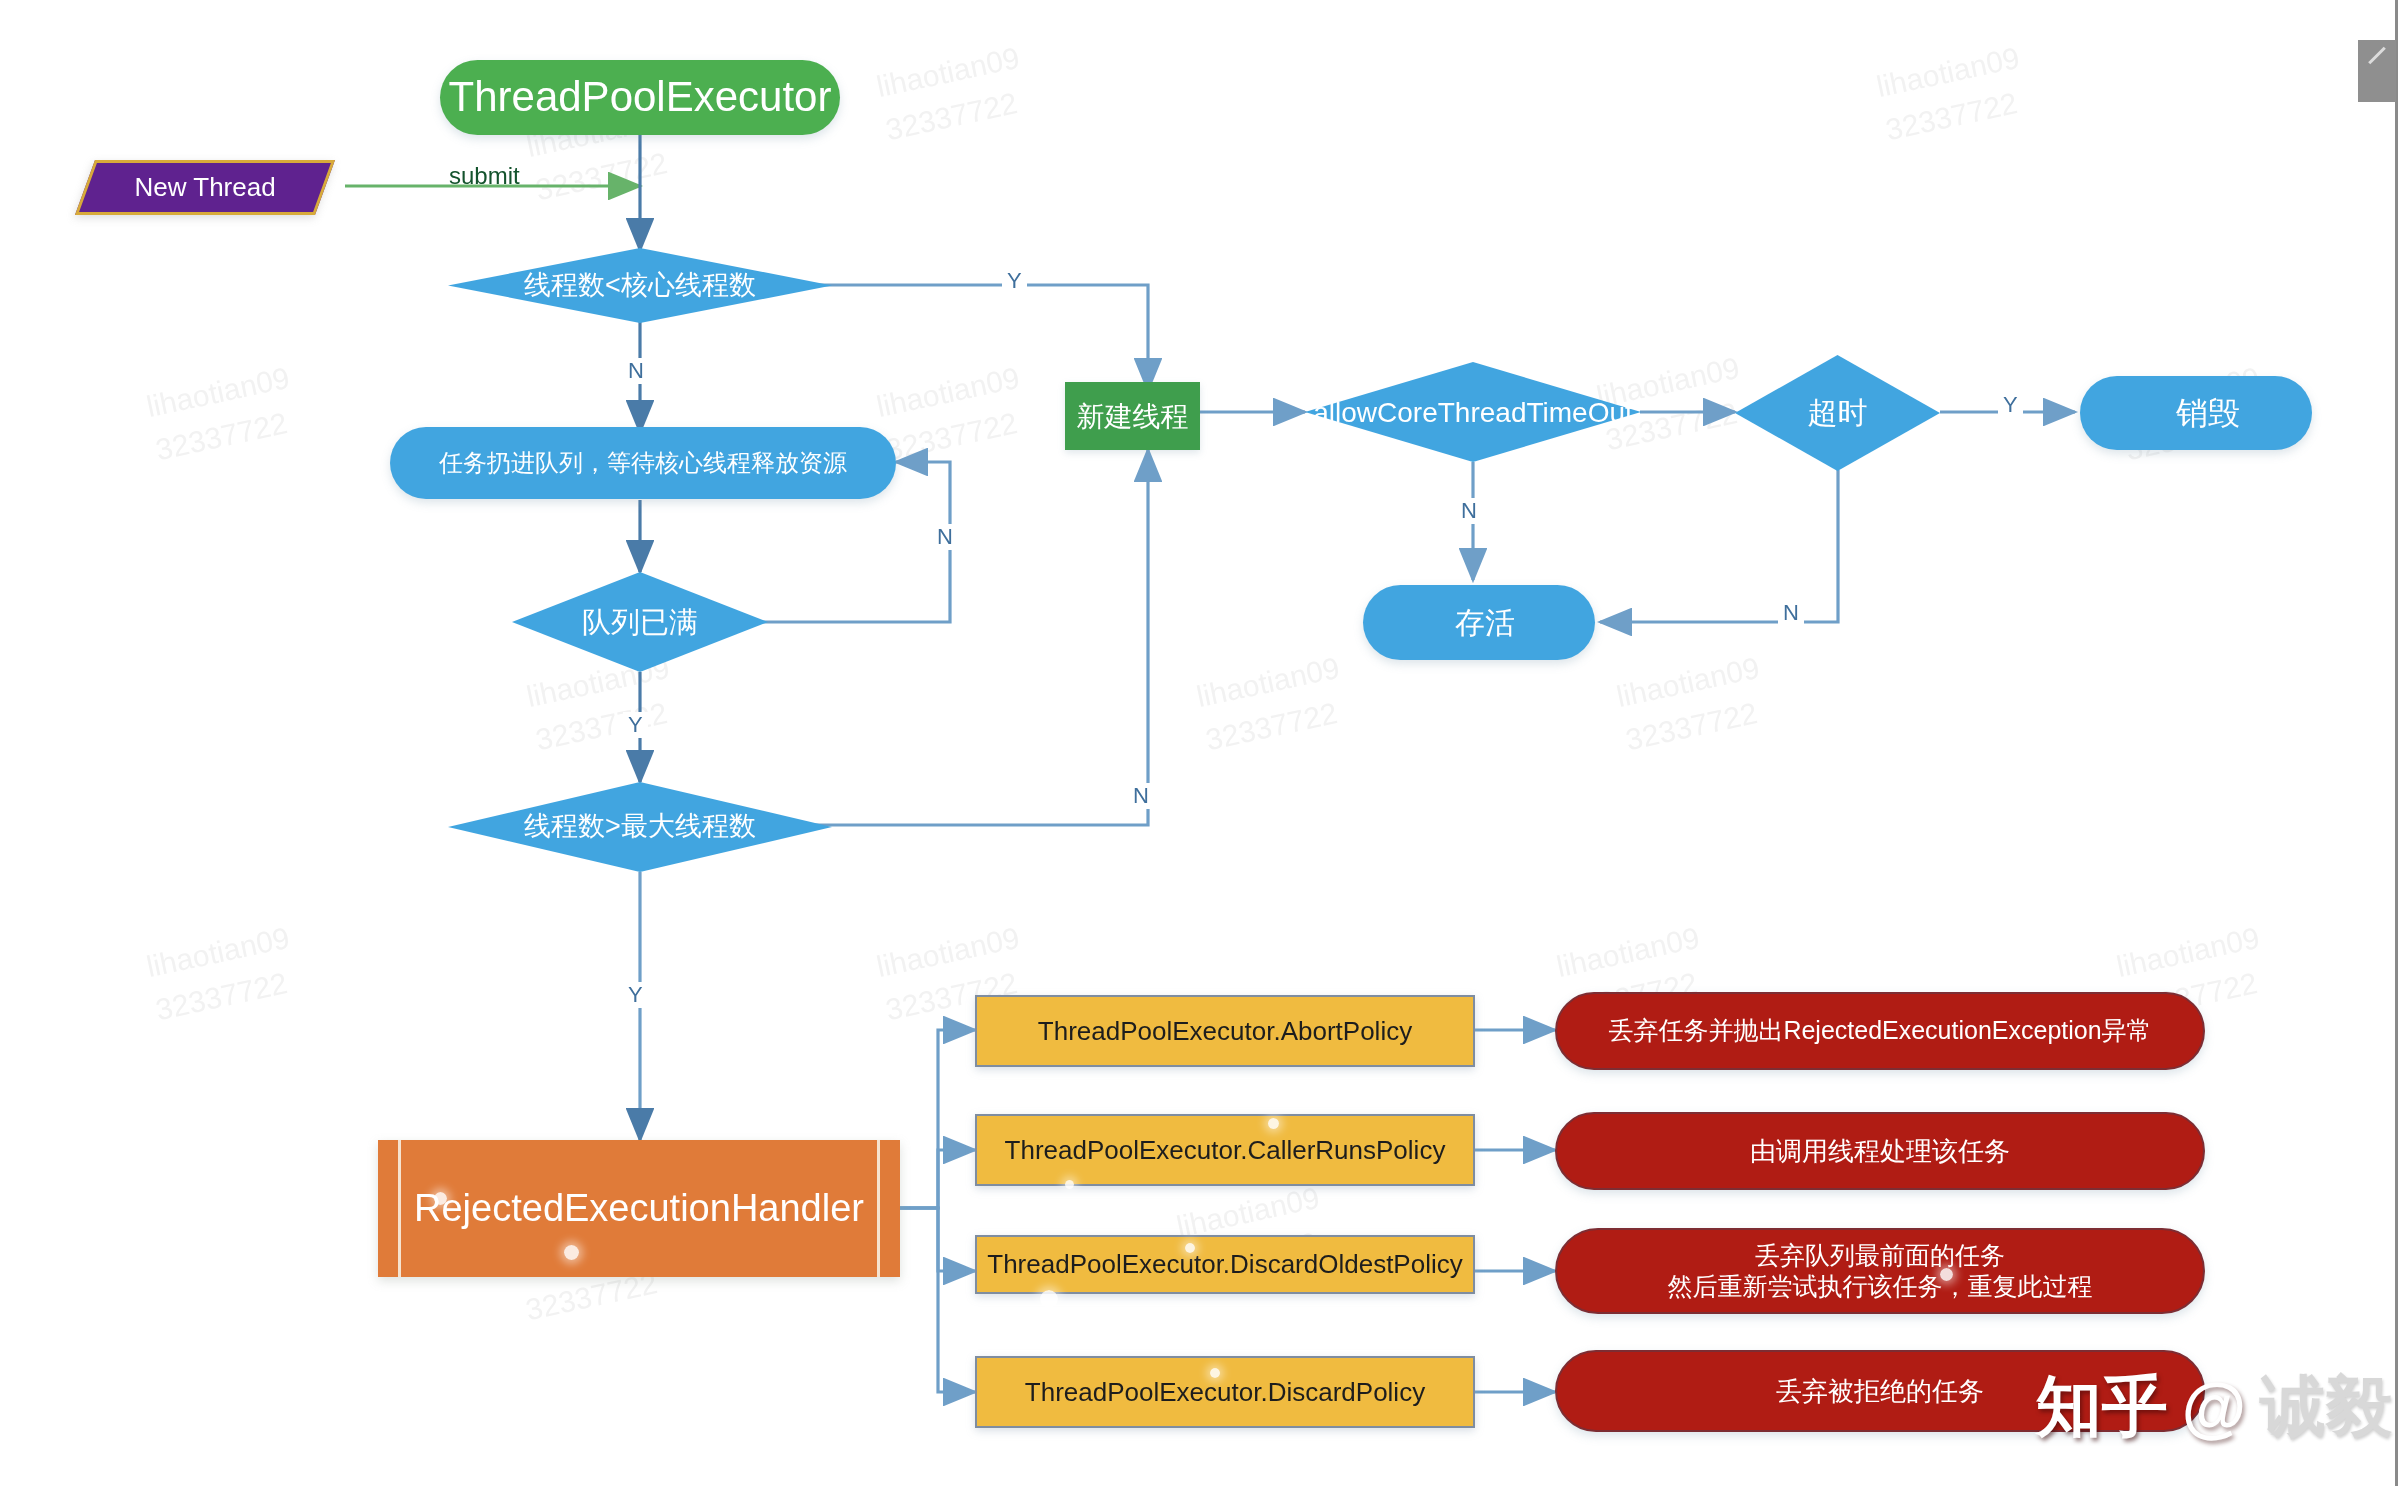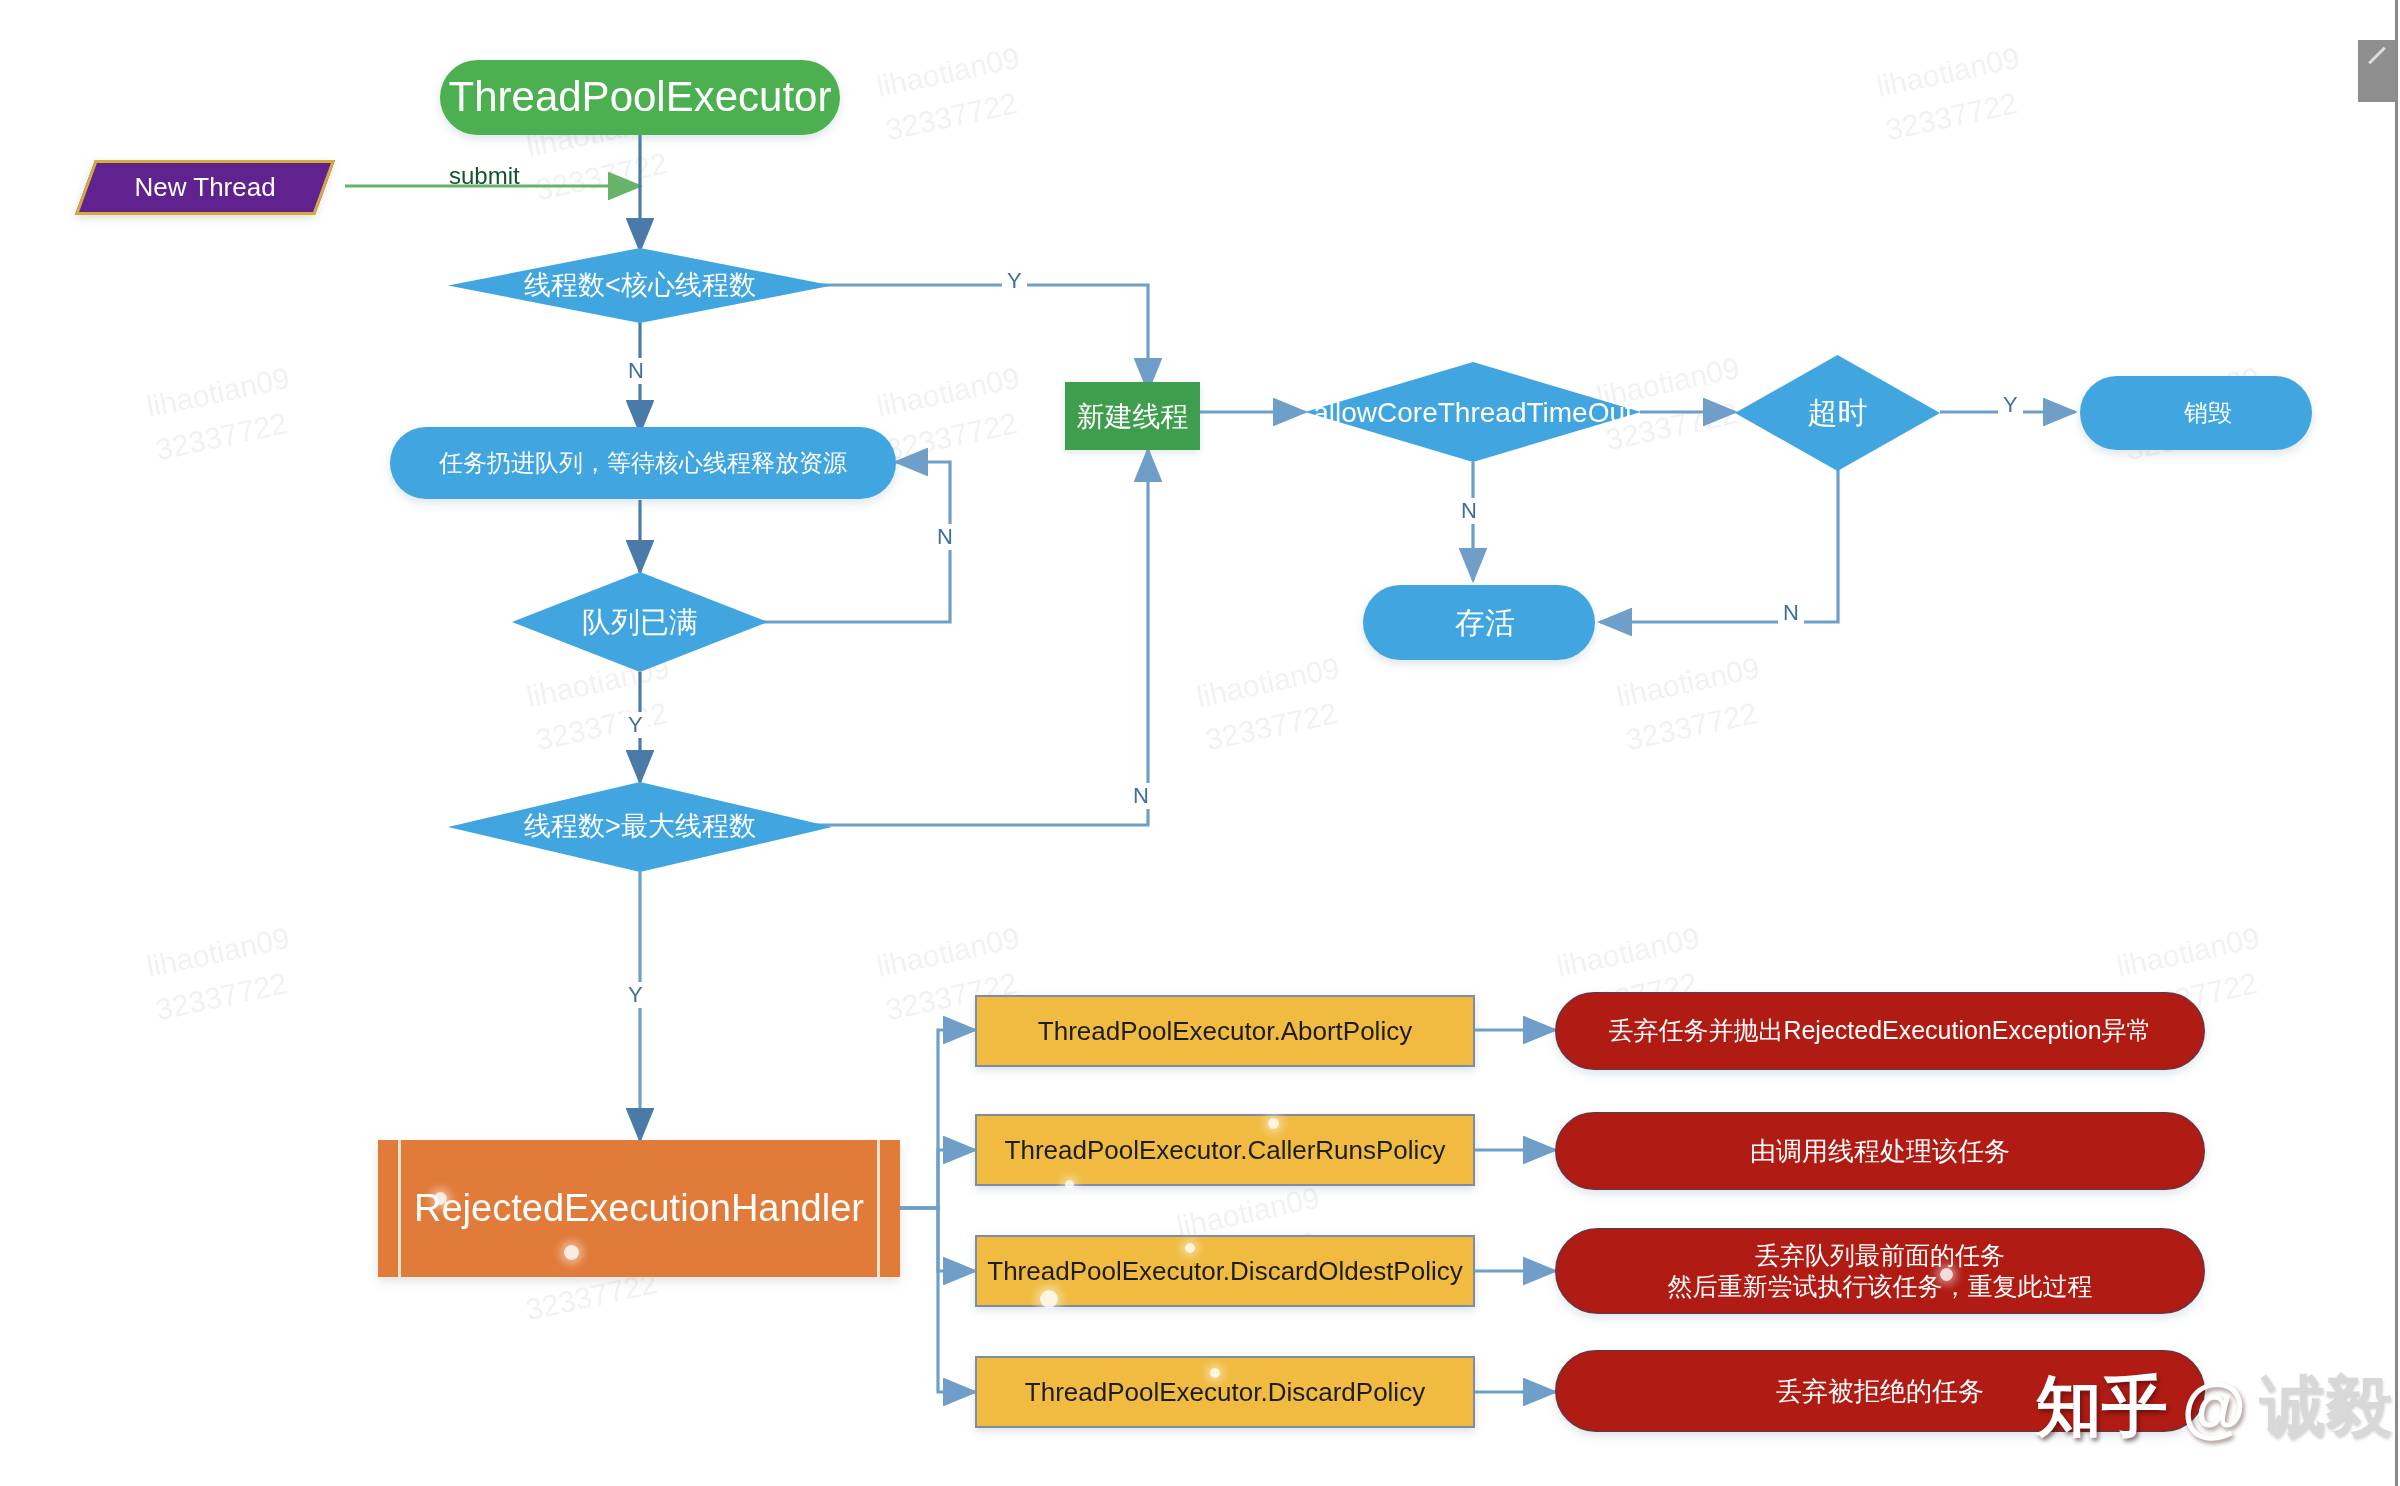--- a/index.html
+++ b/index.html
@@ -259,21 +259,21 @@
     <div class="dshape"></div>
     <span class="lbl" style="font-size:28px;">allowCoreThreadTimeOut</span>
   </div>
 
   <div class="node diamond" style="left:1735px;top:355px;width:205px;height:116px;">
     <div class="dshape"></div>
     <span class="lbl" style="font-size:30px;">超时</span>
   </div>
 
   <div class="node pill blue-pill" style="left:2080px;top:376px;width:232px;height:74px;">
-    <span class="lbl" style="font-size:24px;padding-left:24px;">销毁</span>
+    <span class="lbl" style="font-size:32px;padding-left:24px;">销毁</span>
   </div>
 
   <div class="node pill blue-pill" style="left:1363px;top:585px;width:232px;height:75px;">
     <span class="lbl" style="font-size:30px;padding-left:12px;">存活</span>
   </div>
 
   <div class="node predef" style="left:378px;top:1140px;width:522px;height:137px;">
     <span class="lbl" style="font-size:38px;">RejectedExecutionHandler</span>
   </div>
   <div class="dot" style="left:434px;top:1192px;width:13px;height:13px;"></div>
@@ -288,21 +288,21 @@
 
   <div class="node yellow-box" style="left:975px;top:1114px;width:500px;height:72px;">
     <span class="lbl" style="font-size:26px;">ThreadPoolExecutor.CallerRunsPolicy</span>
   </div>
   <div class="node pill red-pill" style="left:1555px;top:1112px;width:650px;height:78px;">
     <span class="lbl result-text" style="font-size: 26px; white-space: pre-line;">由调用线程处理该任务</span>
   </div>
   <div class="dot" style="left:1268px;top:1118px;width:11px;height:11px;"></div>
   <div class="dot" style="left:1065px;top:1180px;width:9px;height:9px;"></div>
 
-  <div class="node yellow-box" style="left:975px;top:1235px;width:500px;height:72px;">
+  <div class="node yellow-box" style="left:975px;top:1235px;width:500px;height:59px;">
     <span class="lbl" style="font-size:26px;">ThreadPoolExecutor.DiscardOldestPolicy</span>
   </div>
   <div class="node pill red-pill" style="left:1555px;top:1228px;width:650px;height:86px;">
     <span class="lbl result-text" style="font-size: 25px; white-space: pre-line;">丢弃队列最前面的任务
 然后重新尝试执行该任务，重复此过程</span>
   </div>
   <div class="dot" style="left:1185px;top:1243px;width:10px;height:10px;"></div>
   <div class="dot" style="left:1040px;top:1290px;width:18px;height:18px;"></div>
   <div class="dot" style="left:1940px;top:1268px;width:13px;height:13px;"></div>
 

